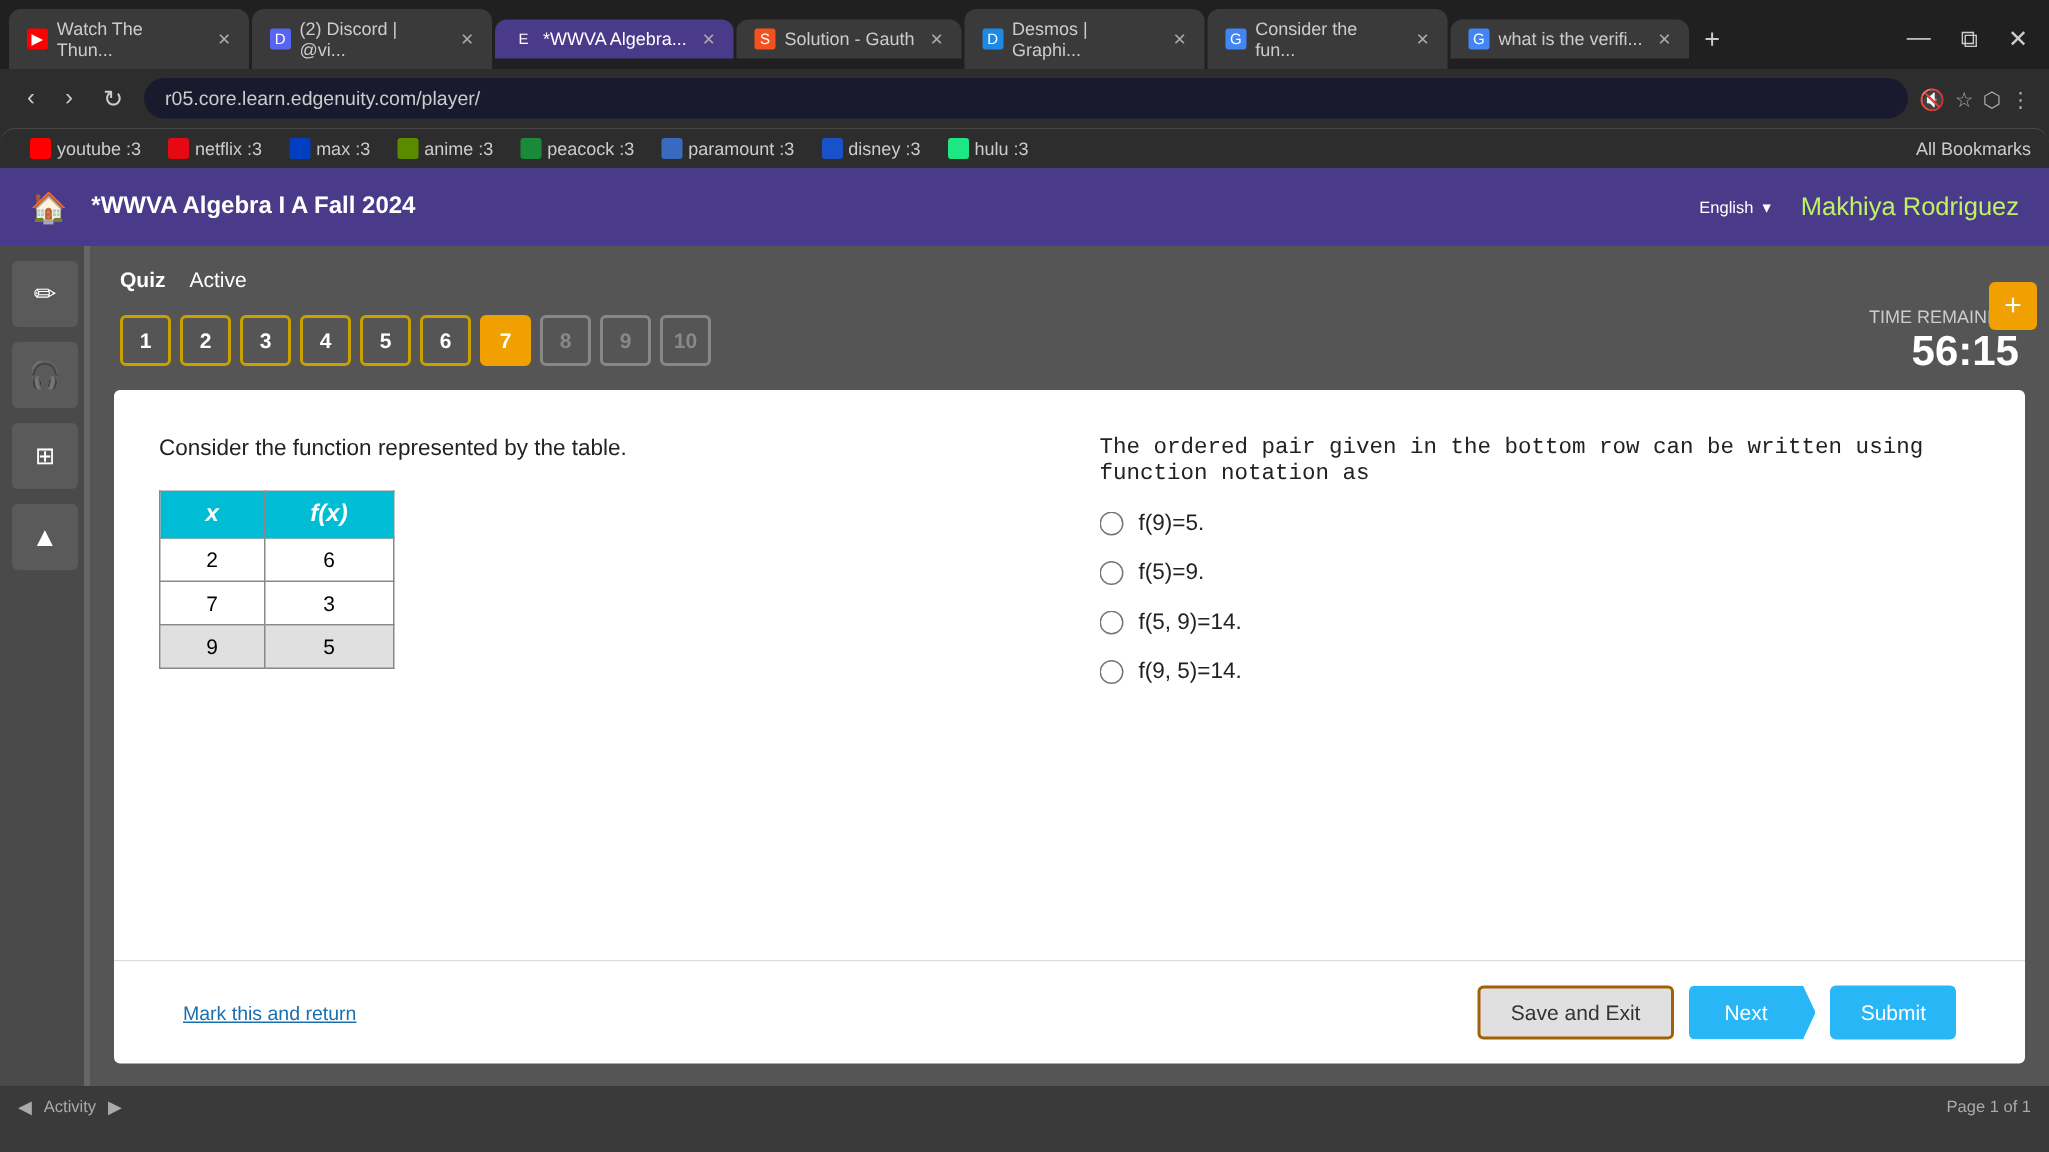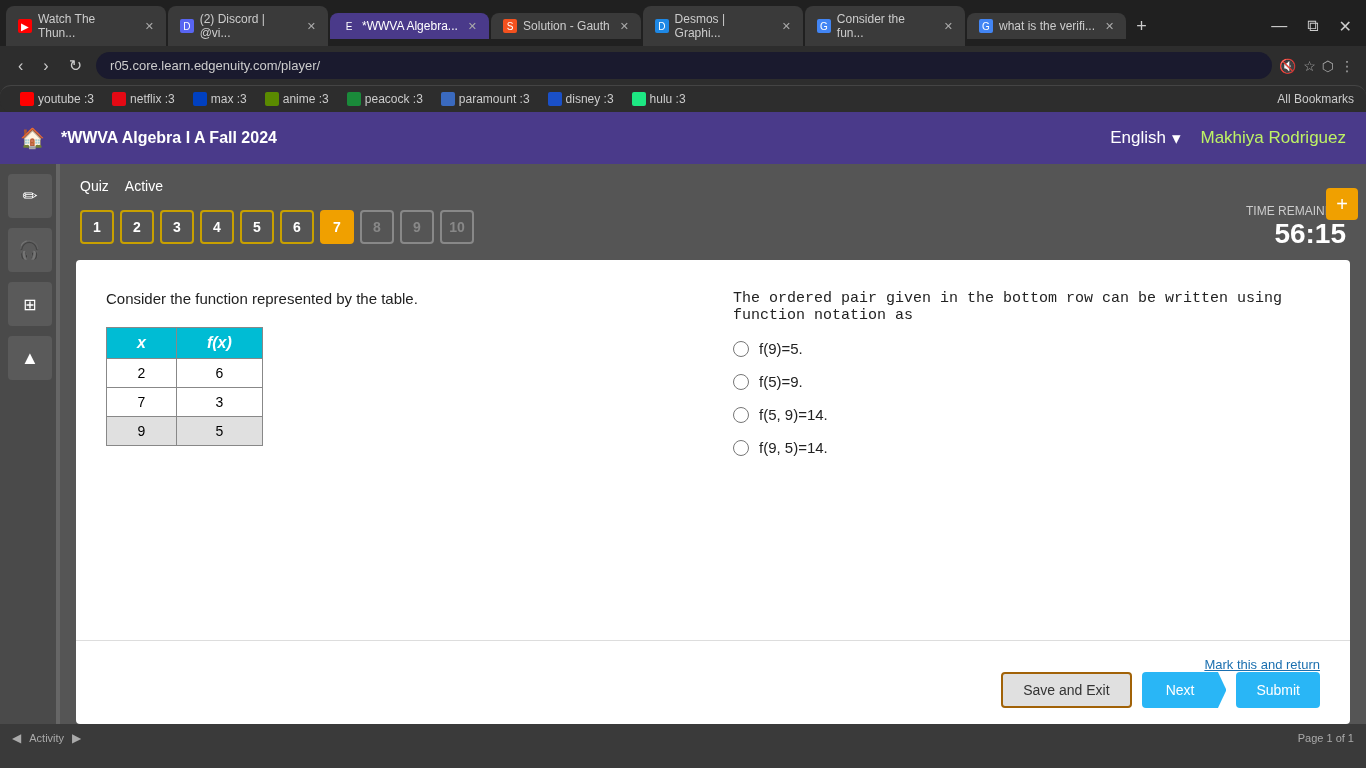--- a/index.html
+++ b/index.html
@@ -24,37 +24,37 @@
 
     .bookmarks-bar { display: flex; align-items: center; background: #2d2d2d; padding: 4px 12px; gap: 2px; border-top: 1px solid #444; border-radius: 11px; }
     .bookmark-item { display: flex; align-items: center; gap: 4px; color: #ccc; font-size: 12px; padding: 2px 8px; border-radius: 4px; cursor: pointer; }
     .bookmark-favicon { width: 14px; height: 14px; border-radius: 2px; display: inline-block; }
     .bookmarks-right { margin-left: auto; color: #ccc; font-size: 12px; cursor: pointer; }
 
     
     .app-header { background: #4a3a8a; display: flex; align-items: center; padding: 0 20px; height: 52px; }
     .home-icon { color: white; font-size: 20px; margin-right: 16px; cursor: pointer; }
     .course-title { color: white; font-size: 16px; font-weight: bold; flex: 1; }
-    .lang-selector { display: flex; align-items: center; gap: 6px; color: white; font-size: 17px; cursor: pointer; }
+    .lang-selector { display: flex; align-items: flex-end; gap: 6px; color: white; font-size: 11px; cursor: pointer; }
     .user-name { color: #bef264; font-size: 17px; margin-left: 20px; }
 
     
     .content-area { display: flex; background: #555; }
 
     
     .sidebar { width: 60px; background: #4a4a4a; display: flex; flex-direction: column; align-items: center; padding: 10px 0; gap: 10px; min-height: 560px; position: relative; }
     .sidebar-resize { position: absolute; right: 0; top: 0; bottom: 0; width: 4px; background: #666; cursor: col-resize; }
     .sidebar-btn { width: 44px; height: 44px; background: #5a5a5a; border: none; border-radius: 4px; color: white; font-size: 18px; cursor: pointer; display: flex; align-items: center; justify-content: center; }
 
     
     .main-area { flex: 1; padding: 0; }
     .quiz-header { background: #555; padding: 14px 20px 0; }
     .lesson-title { font-size: 22px; font-weight: bold; color: #fff; margin-bottom: 4px; }
     .quiz-meta { display: flex; align-items: center; gap: 16px; color: #fff; font-size: 14px; }
-    .quiz-meta .label { font-weight: normal; }
+    .quiz-meta .label { font-weight: bold; }
     .quiz-meta .status { color: #fff; }
 
     
     .question-nav { display: flex; align-items: center; justify-content: space-between; background: #555; padding: 10px 20px; }
     .q-numbers { display: flex; gap: 6px; }
     .q-num { width: 34px; height: 34px; border: 2px solid #888; border-radius: 4px; display: flex; align-items: center; justify-content: center; color: #fff; font-size: 14px; font-weight: bold; cursor: pointer; background: transparent; }
     .q-num.answered { border-color: #c8a000; color: #fff; background: transparent; }
     .q-num.current { background: #f0a000; border-color: #f0a000; color: #fff; }
     .q-num.empty { border-color: #888; color: #888; }
     .timer-box { text-align: right; color: #fff; }
@@ -73,21 +73,21 @@
     .func-table th { background: #00bcd4; color: #fff; padding: 6px 30px; border: 1px solid #888; font-style: italic; }
     .func-table td { padding: 6px 30px; border: 1px solid #888; text-align: center; font-size: 14px; }
     .func-table tr:last-child td { background: #e0e0e0; }
 
     
     .answer-label { font-size: 15px; color: #222; margin-bottom: 16px; font-family: Liberation Mono, monospace; }
     .answer-option { display: flex; align-items: center; gap: 10px; margin-bottom: 16px; font-size: 15px; color: #222; }
     .answer-option input[type="radio"] { width: 16px; height: 16px; cursor: pointer; }
 
     
-    .question-footer { background: #fff; margin: 0 16px; border-top: 1px solid #ddd; padding: 16px 30px; display: flex; align-items: flex-end; border-radius: 0 0 4px 4px; flex-direction: column; }
+    .question-footer { background: #fff; margin: 0 16px; border-top: 1px solid #ddd; padding: 16px 46px; display: flex; align-items: center; border-radius: 0 0 4px 4px; }
     .mark-return { color: #1a6faf; font-size: 13px; text-decoration: underline; cursor: pointer; }
     .footer-buttons { margin-left: auto; display: flex; gap: 10px; }
     .btn-save-exit { background: #e0e0e0; border: 2px solid #a16207; color: #333; padding: 8px 20px; font-size: 14px; border-radius: 4px; cursor: pointer; }
     .btn-next { background: #29b6f6; border: none; color: #fff; padding: 8px 24px; font-size: 14px; border-radius: 4px; cursor: pointer; clip-path: polygon(0 0, 90% 0, 100% 50%, 90% 100%, 0 100%); padding-right: 32px; }
     .btn-submit { background: #29b6f6; border: none; color: #fff; padding: 8px 20px; font-size: 14px; border-radius: 4px; cursor: pointer; }
 
     
     .plus-btn { position: fixed; right: 8px; top: 188px; background: #f0a000; border: none; color: #fff; font-size: 20px; width: 32px; height: 32px; border-radius: 4px; cursor: pointer; display: flex; align-items: center; justify-content: center; z-index: 100; }
 
     

